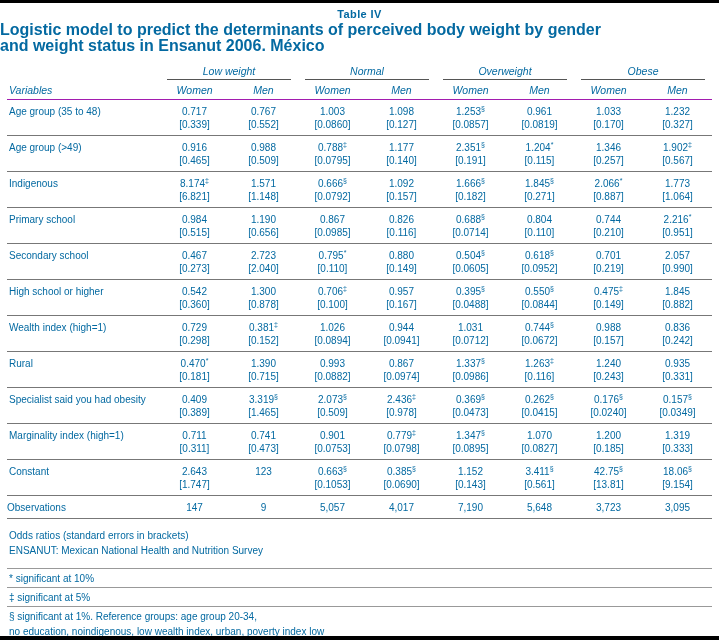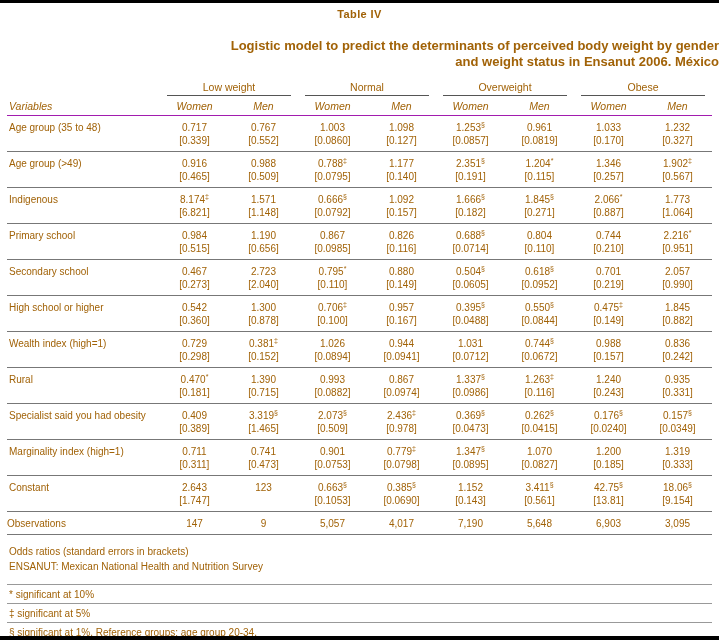--- a/index.html
+++ b/index.html
@@ -3,48 +3,48 @@
 <meta charset="utf-8">
 <style>
   html, body { margin: 0; padding: 0; background: #ffffff; }
   .page {
     position: relative;
     width: 719px;
     height: 642px;
     box-sizing: border-box;
     background: #fff;
     font-family: "Liberation Sans", sans-serif;
-    color: #a16207;
+    color: #0369a1;
     overflow: hidden;
   }
   .top-rule {
     width: 719px; height: 3px; background: #000;
   }
   .bottom-rule {
     position: absolute; left: 0; bottom: 2px;
     width: 719px; height: 4px; background: #000;
   }
   .table-label {
     text-align: center; font-weight: bold; font-size: 11px;
     margin-top: 5px; letter-spacing: 0.4px;
   }
   .page-title {
-    text-align: right; font-weight: bold; font-size: 13px;
-    line-height: 16px; margin-top: 18px;
+    text-align: left; font-weight: bold; font-size: 16px;
+    line-height: 16px; margin-top: 2px;
   }
   table.results {
     width: 705px; margin: 8px auto 0 auto;
     border-collapse: collapse; table-layout: fixed;
     font-size: 10px;
   }
   col.c-var { width: 153px; }
   col.c-d   { width: 69px; }
   tr.grouprow td { padding: 3px 0 0 0; }
   .group-label {
-    text-align: center; font-size: 10.5px;
+    font-style: italic; text-align: center; font-size: 10.5px;
     border-bottom: 1px solid #555; margin: 0 7px; padding-bottom: 2px;
   }
   tr.subrow { border-bottom: 1px solid #a21caf; }
   tr.subrow th {
     font-style: italic; font-weight: normal; font-size: 10.5px;
     text-align: center; padding: 4px 0 3px 0;
   }
   tr.subrow th.var-h { text-align: left; padding-left: 2px; }
   tbody tr.datarow { border-bottom: 1px solid #777; }
   td { vertical-align: top; text-align: center; padding: 6px 0 4px 0; }
@@ -511,21 +511,21 @@
       </tbody>
     <tbody>
       <tr class="obsrow">
         <td class="var">Observations</td>
         <td>147</td>
         <td>9</td>
         <td>5,057</td>
         <td>4,017</td>
         <td>7,190</td>
         <td>5,648</td>
-        <td>6,903</td>
+        <td>3,723</td>
         <td>3,095</td>
       </tr>
     </tbody>
   </table>
 
   <div class="notes">
     <div class="note-line">Odds ratios (standard errors in brackets)</div>
     <div class="note-line">ENSANUT: Mexican National Health and Nutrition Survey</div>
     <div class="note-spacer"></div>
     <div class="sig-line">* significant at 10%</div>

